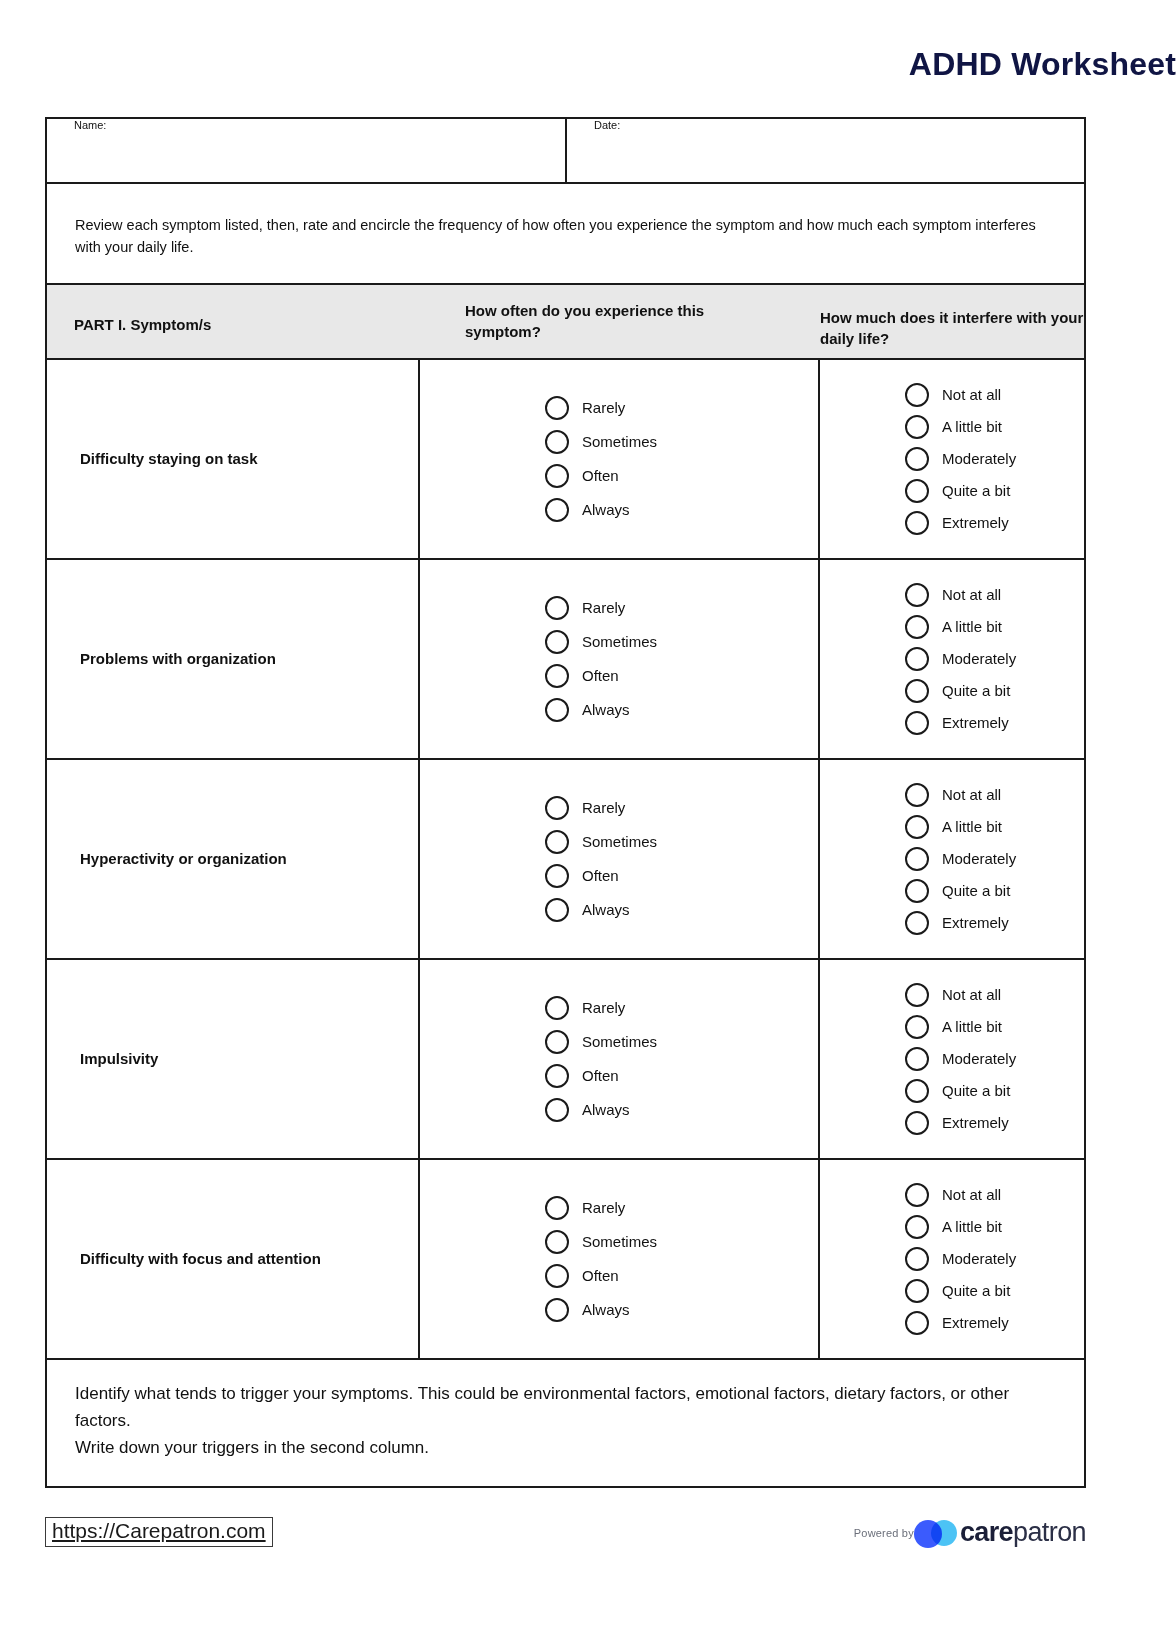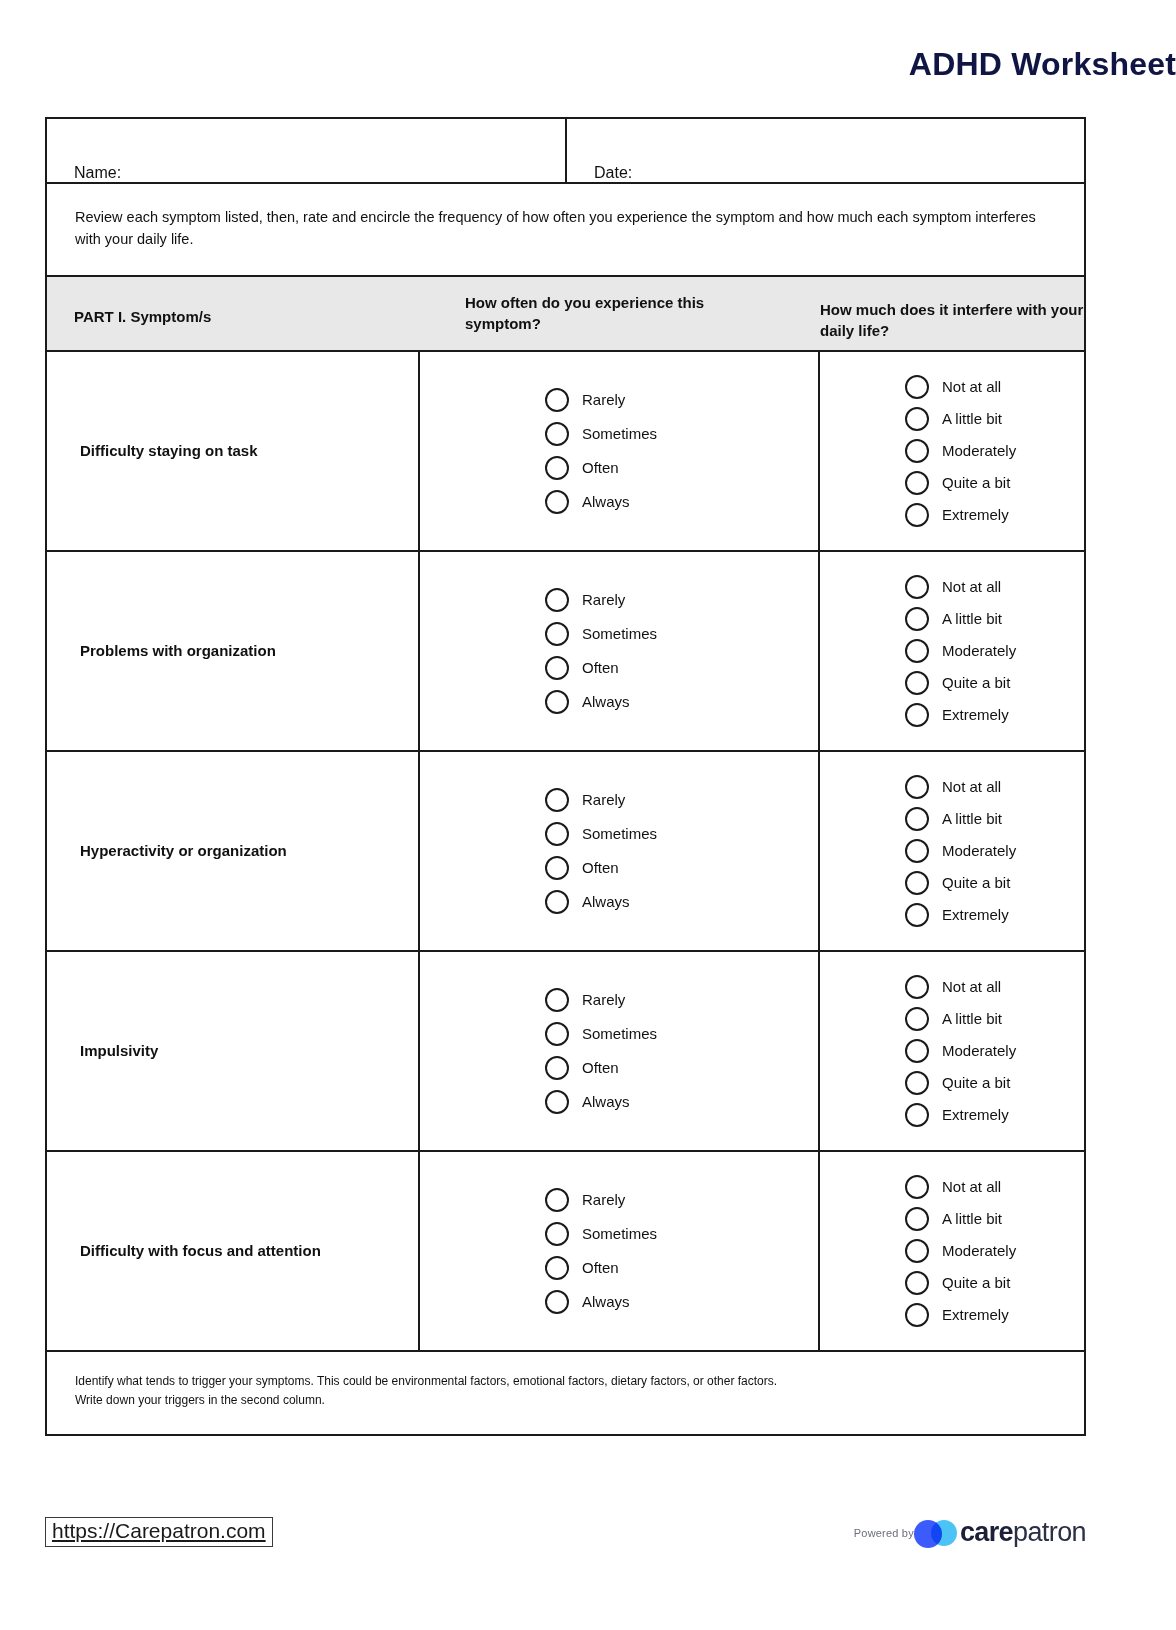--- a/index.html
+++ b/index.html
@@ -47,35 +47,36 @@
   }
 
   
   .idrow {
     display: flex;
     height: 65px;
     border-bottom: 2px solid #1a1a1a;
   }
   .idcell {
     display: flex;
-    align-items: flex-end;
+    align-items: flex-start;
     padding-left: 27px;
-    font-size: 16px;
+    font-size: 11px;
     color: #111;
   }
   .idcell.name { width: 520px; border-right: 2px solid #1a1a1a; }
   .idcell.date { flex: 1; }
 
   
   .instruction {
     border-bottom: 2px solid #1a1a1a;
     padding: 22px 28px 24px 28px;
     font-size: 14.5px;
     line-height: 1.55;
     color: #111;
+    margin-top: 8px;
   }
 
   
   .colhead {
     display: flex;
     background: #e8e8e8;
     border-bottom: 2px solid #1a1a1a;
     min-height: 75px;
   }
   .colhead .ch {
@@ -142,21 +143,21 @@
   }
   .opt-label {
     font-size: 15px;
     color: #111;
     white-space: nowrap;
   }
 
   
   .footnote {
     padding: 20px 28px 24px 28px;
-    font-size: 12px;
+    font-size: 17px;
     line-height: 1.6;
     color: #111;
   }
 
   
   .bottombar {
     position: absolute;
     left: 0;
     top: 1495px;
     width: 1176px;

